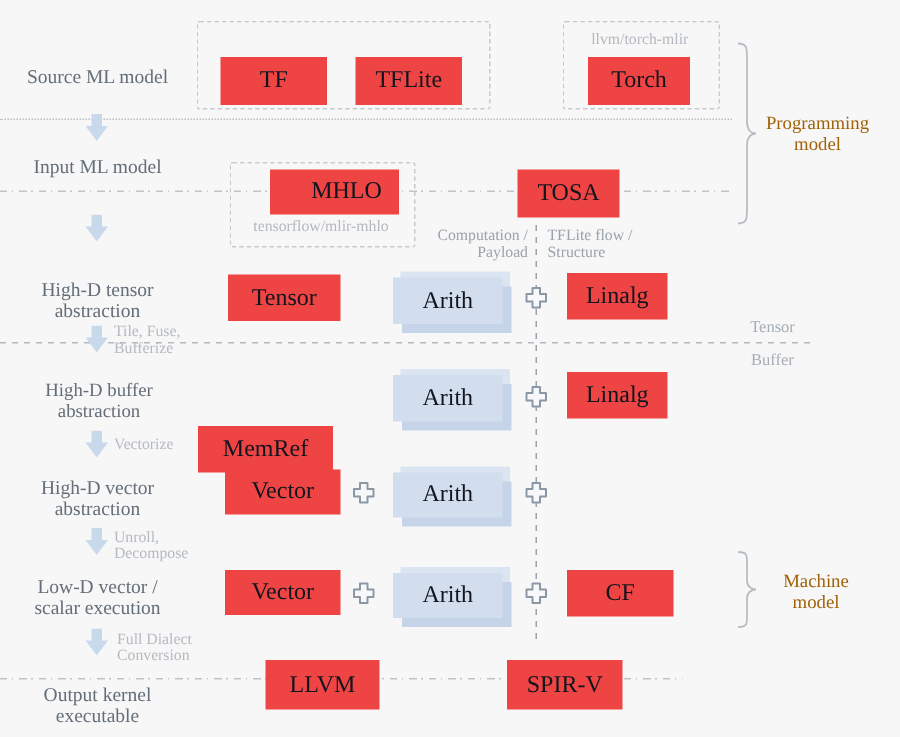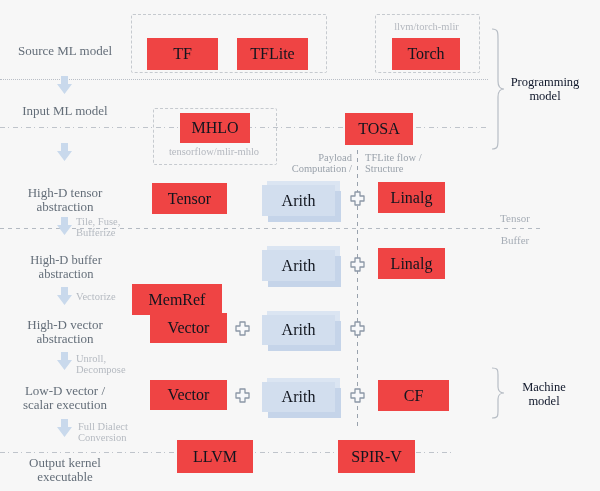--- a/index.html
+++ b/index.html
@@ -33,21 +33,21 @@
   .stage{position:absolute;left:0;width:130px;text-align:center;color:#646e79;
          font-size:13px;line-height:14px;}
   .stage.wide{width:132px;font-size:12.5px;}
   
   .xform{position:absolute;color:#b5bac1;font-size:10.5px;line-height:10.5px;text-align:left;}
   
   .colhead{position:absolute;color:#9aa2ab;font-size:10.5px;line-height:10.5px;}
   .sidelabel{position:absolute;left:480px;width:70px;text-align:center;color:#a6adb6;font-size:11px;}
   
   .bracewrap{position:absolute;}
-  .bracelabel{position:absolute;text-align:center;color:#0f172a;font-size:12.5px;line-height:14px;}
+  .bracelabel{position:absolute;text-align:center;color:#a16207;font-size:12.5px;line-height:14px;}
   
   .arrow{position:absolute;width:15px;height:18px;}
   .plus{position:absolute;width:17px;height:17px;}
 </style>
 </head>
 <body>
 
 <div class="canvas">
 
   <div class="hline hl-dotted" style="left:0;top:79px;width:488px;"></div>
@@ -58,21 +58,21 @@
 
   <div class="group" style="left:131px;top:14px;width:194px;height:57px;"></div>
   <div class="box" style="left:147px;top:38px;width:71px;height:32px;">TF</div>
   <div class="box" style="left:237px;top:38px;width:71px;height:32px;">TFLite</div>
 
   <div class="group" style="left:375px;top:14px;width:103px;height:57px;"></div>
   <div class="repo" style="left:375px;top:21px;width:103px;">llvm/torch-mlir</div>
   <div class="box" style="left:392px;top:38px;width:68px;height:32px;">Torch</div>
 
   <div class="group" style="left:153px;top:108px;width:122px;height:55px;"></div>
-  <div class="box" style="left:180px;top:113px;width:70px;height:30px;">MHLO</div>
+  <div class="box" style="left:180px;top:113px;width:70px;height:30px;padding-left:16px;">MHLO</div>
   <div class="repo" style="left:153px;top:146px;width:122px;">tensorflow/mlir-mhlo</div>
   <div class="box" style="left:345px;top:113px;width:68px;height:32px;">TOSA</div>
 
   <div class="stage" style="top:44px;">
     <div>Source ML model</div>
   </div>
   <div class="stage" style="top:104px;">
     <div>Input ML model</div>
   </div>
   <div class="stage" style="top:186px;">
@@ -125,22 +125,22 @@
   <div class="xform" style="left:76px;top:354px;">
     <div>Unroll,</div>
     <div>Decompose</div>
   </div>
   <div class="xform" style="left:78px;top:422px;">
     <div>Full Dialect</div>
     <div>Conversion</div>
   </div>
 
   <div class="colhead" style="left:238px;top:153px;width:114px;text-align:right;">
+    <div>Computation /</div>
     <div>Payload</div>
-    <div>Computation /</div>
   </div>
   <div class="colhead" style="left:365px;top:153px;width:90px;text-align:left;">
     <div>TFLite flow /</div>
     <div>Structure</div>
   </div>
 
   <div class="sidelabel" style="top:212px;">Tensor</div>
   <div class="sidelabel" style="top:234px;">Buffer</div>
 
   <div class="bracewrap" style="left:491px;top:28px;">

